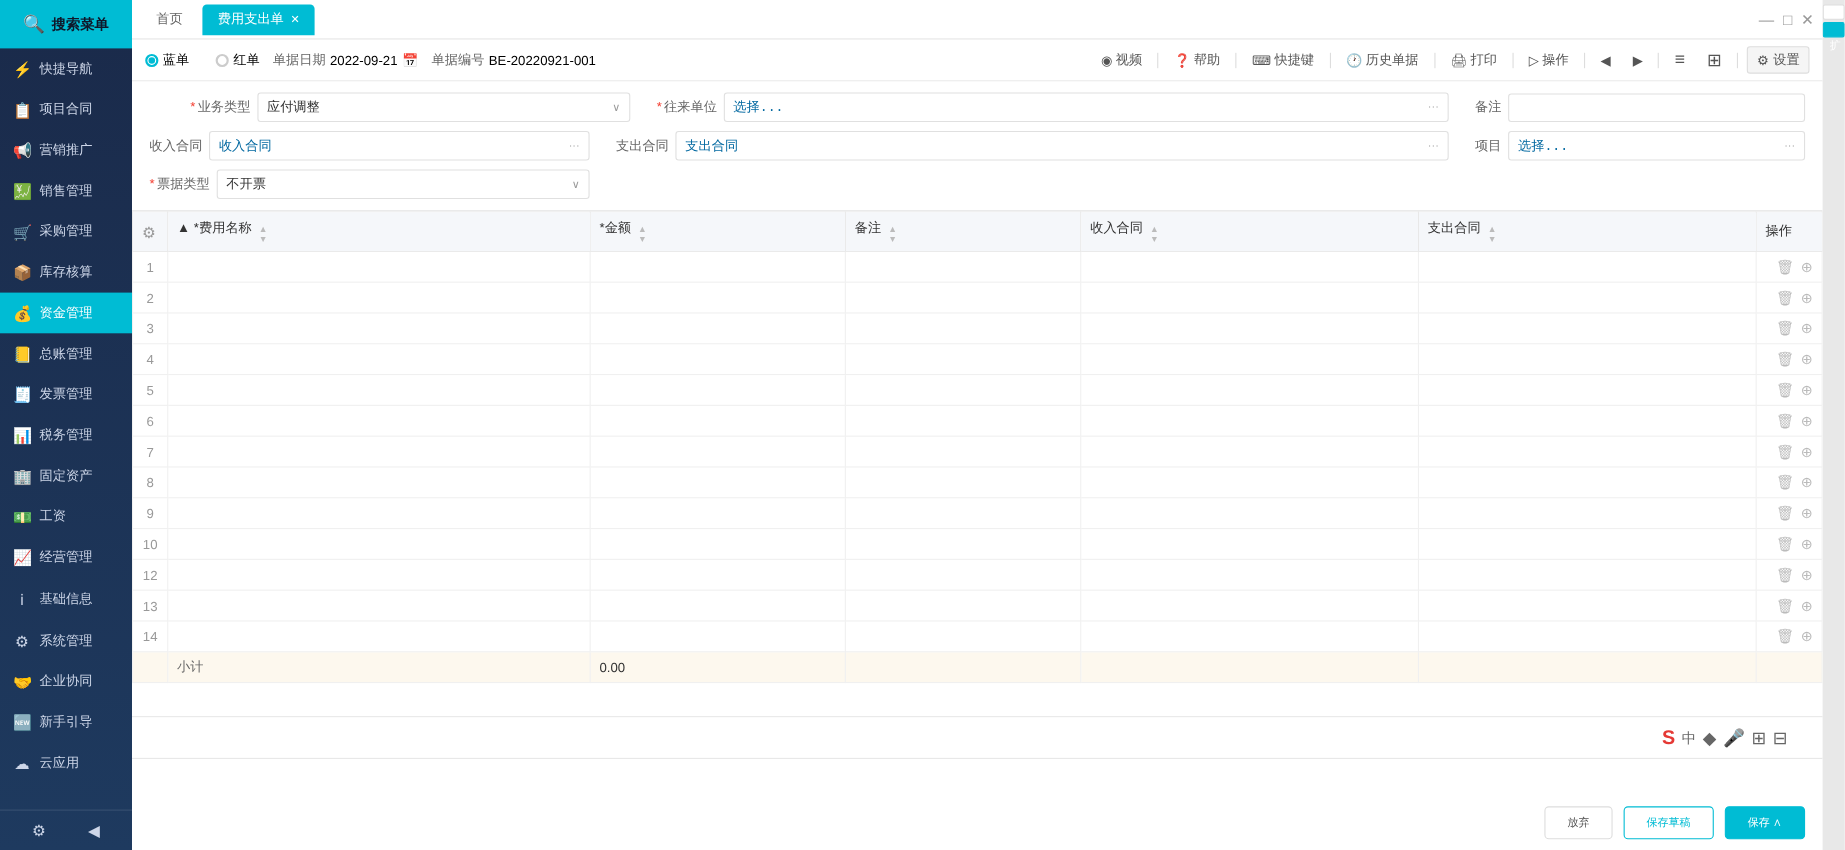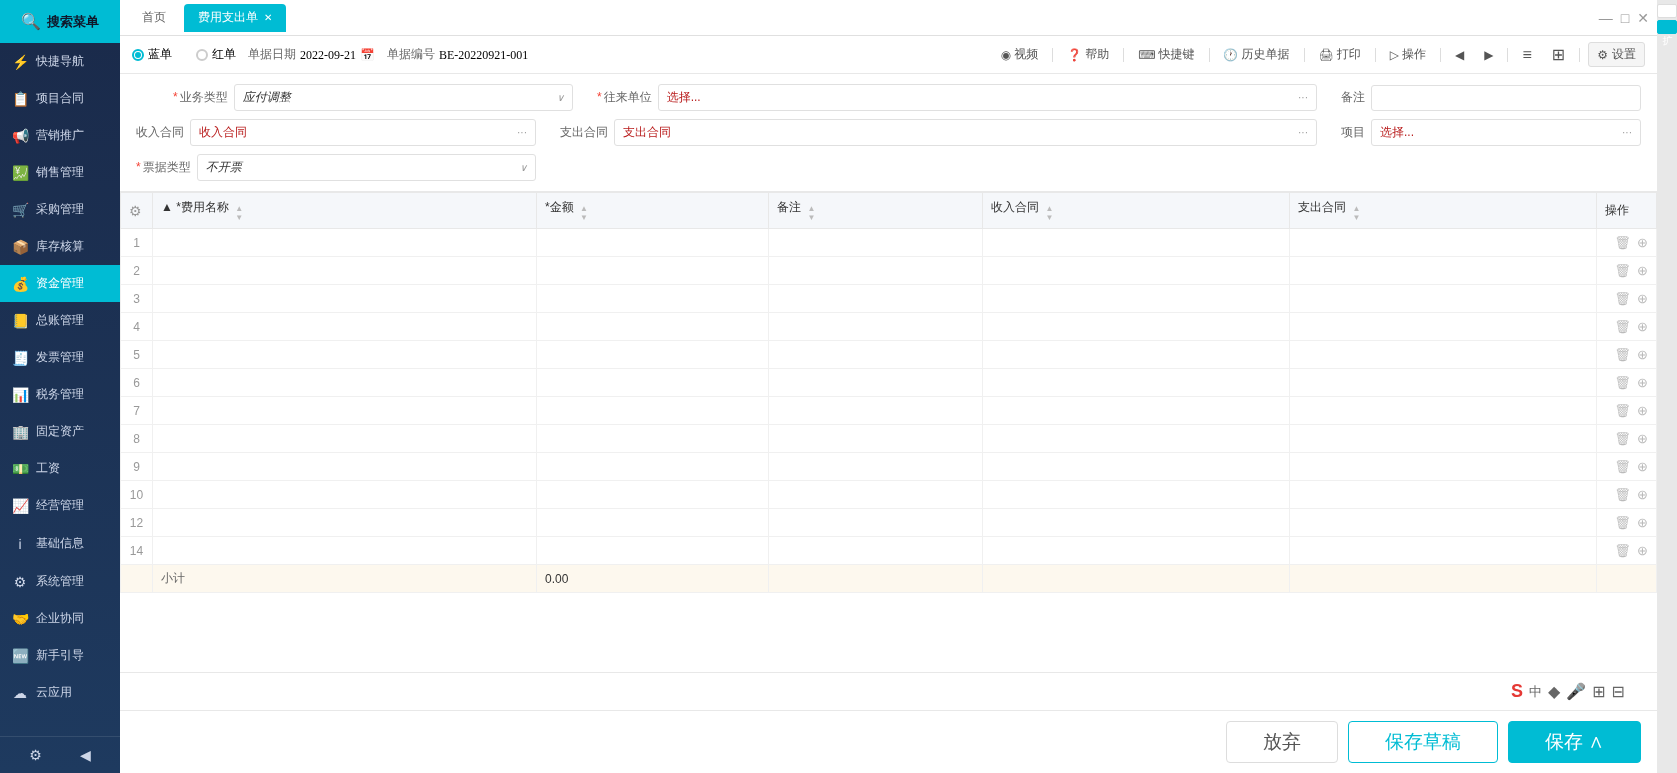--- a/index.html
+++ b/index.html
@@ -93,21 +93,21 @@
       display: flex;
       align-items: center;
       gap: 12px;
       flex-shrink: 0;
     }
     .radio-group { display: flex; align-items: center; gap: 24px; }
     .radio-item { display: flex; align-items: center; gap: 4px; cursor: pointer; font-size: 12px; }
     .radio-circle { width: 12px; height: 12px; border-radius: 50%; border: 2px solid #ccc; display: flex; align-items: center; justify-content: center; }
     .radio-circle.checked { border-color: #00bcd4; }
     .radio-circle.checked::after { content: ''; width: 6px; height: 6px; border-radius: 50%; background: #00bcd4; }
-    .toolbar-field { display: flex; align-items: flex-end; gap: 4px; font-size: 12px; color: #333; font-family: Liberation Serif, serif; }
+    .toolbar-field { display: flex; align-items: center; gap: 4px; font-size: 12px; color: #333; }
     .toolbar-label { color: #666; }
     .toolbar-value { color: #000000; font-weight: 500; }
     .cal-icon { color: #999; cursor: pointer; }
     .toolbar-right { margin-left: auto; display: flex; align-items: center; gap: 8px; }
     .toolbar-btn { display: flex; align-items: center; gap: 3px; font-size: 12px; color: #555; cursor: pointer; padding: 2px 6px; }
     .toolbar-divider { width: 1px; height: 14px; background: #ddd; }
     .settings-btn { background: #f5f5f5; border: 1px solid #ddd; padding: 3px 8px; border-radius: 3px; cursor: pointer; font-size: 12px; color: #555; display: flex; align-items: center; gap: 4px; }
 
     
     .form-area {
@@ -137,36 +137,35 @@
       border-radius: 3px;
       padding: 4px 8px;
       font-size: 12px;
       color: #333;
       background: white;
       min-height: 26px;
       display: flex;
       align-items: center;
       justify-content: space-between;
     }
-    .form-field-input .placeholder { color: #b91c1c; }
+    .form-field-input .placeholder { color: #0369a1; font-family: Liberation Mono, monospace; }
     .form-field-input .dots { color: #999; font-size: 10px; }
     .form-select {
       flex: 1;
       border: 1px solid #e0e0e0;
       border-radius: 3px;
       padding: 4px 8px;
       font-size: 12px;
       color: #333;
       background: white;
       min-height: 26px;
       display: flex;
       align-items: center;
       justify-content: space-between;
       cursor: pointer;
-      font-style: italic;
     }
     .form-select .chevron { color: #999; font-size: 10px; }
 
     
     .table-container {
       flex: 1;
       overflow-y: auto;
       background: white;
     }
     .data-table {
@@ -218,21 +217,21 @@
     
     .bottom-bar {
       background: white;
       border-top: 1px solid #e8e8e8;
       padding: 10px 16px;
       display: flex;
       justify-content: flex-end;
       gap: 10px;
       flex-shrink: 0;
     }
-    .btn { padding: 7px 36px; border-radius: 4px; font-size: 19px; cursor: pointer; border: 1px solid transparent; }
+    .btn { padding: 7px 20px; border-radius: 4px; font-size: 10px; cursor: pointer; border: 1px solid transparent; margin-top: 33px; }
     .btn-default { background: white; border-color: #ddd; color: #555; }
     .btn-secondary { background: white; border-color: #00bcd4; color: #00bcd4; }
     .btn-primary { background: #00bcd4; color: white; border-color: #00bcd4; }
 
     
     .right-panel {
       width: 20px;
       background: #e8e8e8;
       display: flex;
       flex-direction: column;
@@ -667,20 +666,34 @@
       <td></td>
       <td></td>
       <td class="action">
         <div class="action-icons">
           <span class="action-icon">🗑</span>
           <span class="action-icon">⊕</span>
         </div>
       </td>
     </tr>
           <tr>
+      <td class="row-num">13</td>
+      <td></td>
+      <td></td>
+      <td></td>
+      <td></td>
+      <td></td>
+      <td class="action">
+        <div class="action-icons">
+          <span class="action-icon">🗑</span>
+          <span class="action-icon">⊕</span>
+        </div>
+      </td>
+    </tr>
+          <tr>
       <td class="row-num">14</td>
       <td></td>
       <td></td>
       <td></td>
       <td></td>
       <td></td>
       <td class="action">
         <div class="action-icons">
           <span class="action-icon">🗑</span>
           <span class="action-icon">⊕</span>

